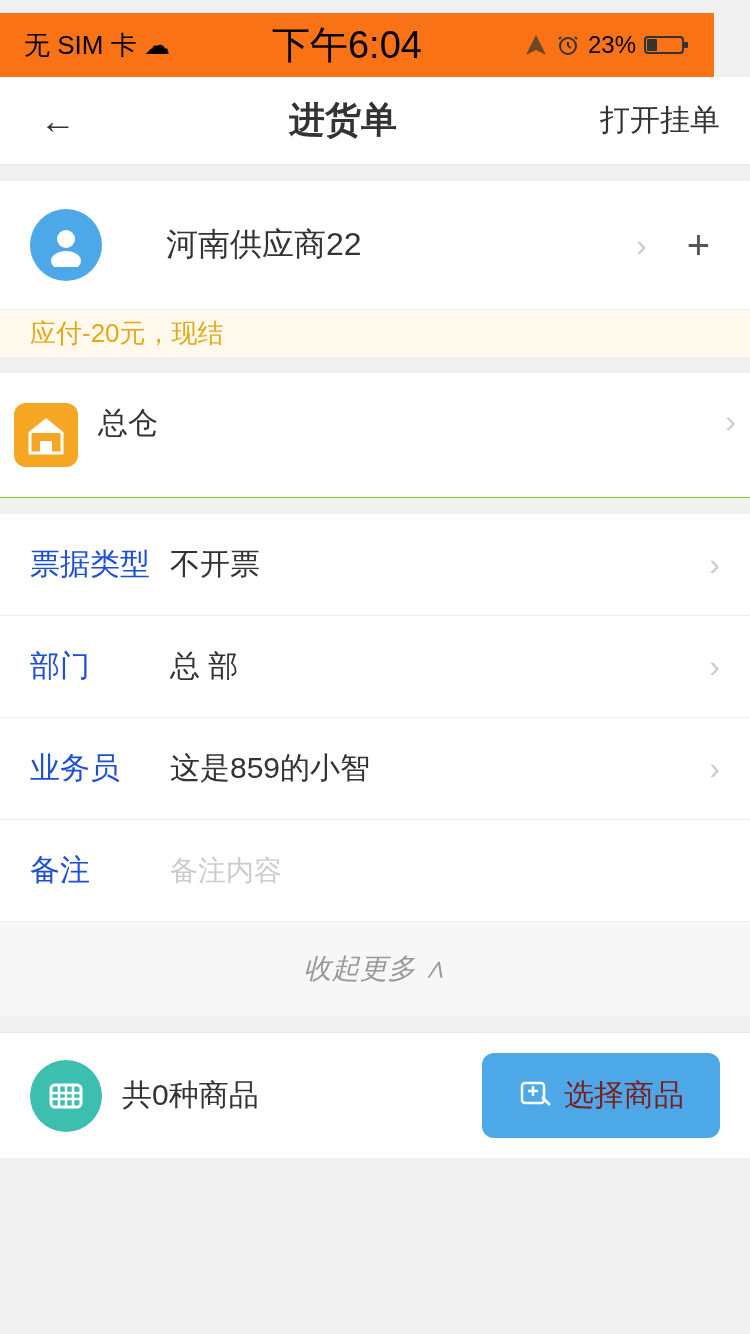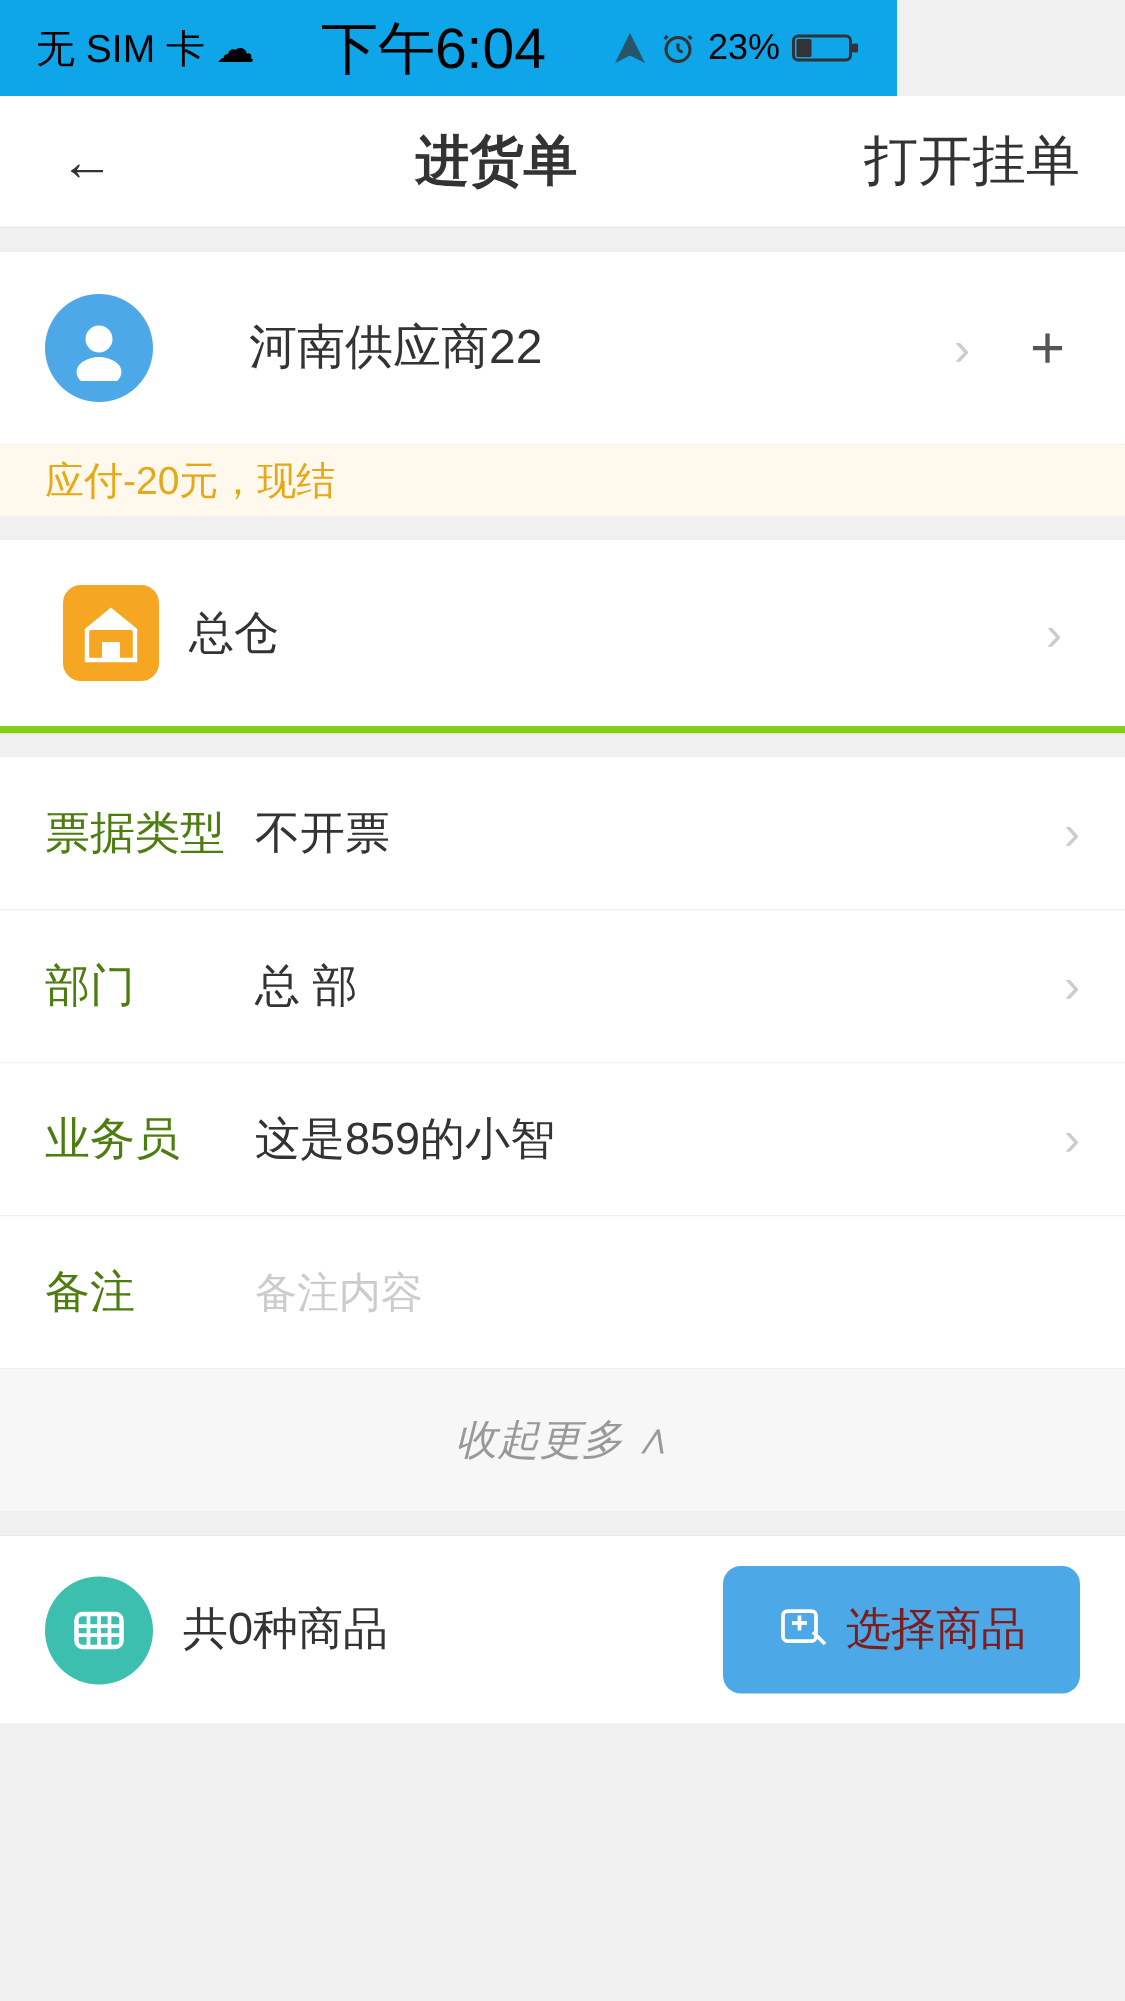--- a/index.html
+++ b/index.html
@@ -7,29 +7,30 @@
     body {
       width: 750px;
       min-height: 1334px;
       font-family: -apple-system, "PingFang SC", "Microsoft YaHei", sans-serif;
       background: #f0f0f0;
       font-size: 28px;
     }
 
     
     .status-bar {
-      width: 598px;
+      width: 714px;
       height: 64px;
-      background: #0ea5e9;
+      background: #f97316;
       display: flex;
       align-items: center;
       justify-content: space-between;
       padding: 0 24px;
       font-size: 26px;
       color: #000;
+      margin-top: 13px;
     }
     .status-left { display: flex; align-items: center; gap: 10px; }
     .status-center { font-size: 38px; font-weight: 500; }
     .status-right { display: flex; align-items: center; gap: 8px; font-size: 24px; }
 
     
     .nav-bar {
       width: 750px;
       height: 88px;
       background: #fff;
@@ -44,21 +45,21 @@
       color: #333;
       cursor: pointer;
       padding: 10px;
     }
     .nav-title {
       font-size: 36px;
       font-weight: 600;
       color: #333;
     }
     .nav-right-btn {
-      font-size: 36px;
+      font-size: 30px;
       color: #333;
       cursor: pointer;
     }
 
     
     .section-gap {
       height: 16px;
       background: #f0f0f0;
     }
 
@@ -111,23 +112,23 @@
       background: #fff8ec;
       padding: 6px 30px;
       font-size: 26px;
       color: #e6a817;
     }
 
     
     .row-item {
       background: #fff;
       display: flex;
-      align-items: center;
-      padding: 30px 42px;
-      border-bottom: 5px solid #84cc16;
+      align-items: flex-start;
+      padding: 30px 14px;
+      border-bottom: 1px solid #84cc16;
       min-height: 90px;
     }
     .row-icon {
       width: 64px;
       height: 64px;
       border-radius: 12px;
       background: #f5a623;
       display: flex;
       align-items: center;
       justify-content: center;
@@ -149,21 +150,21 @@
     .form-row {
       background: #fff;
       display: flex;
       align-items: center;
       padding: 30px 30px;
       border-bottom: 1px solid #f0f0f0;
       min-height: 90px;
     }
     .form-label {
       font-size: 30px;
-      color: #4d7c0f;
+      color: #1d4ed8;
       width: 140px;
       flex-shrink: 0;
     }
     .form-value {
       flex: 1;
       font-size: 30px;
       color: #333;
     }
     .form-placeholder {
       flex: 1;

